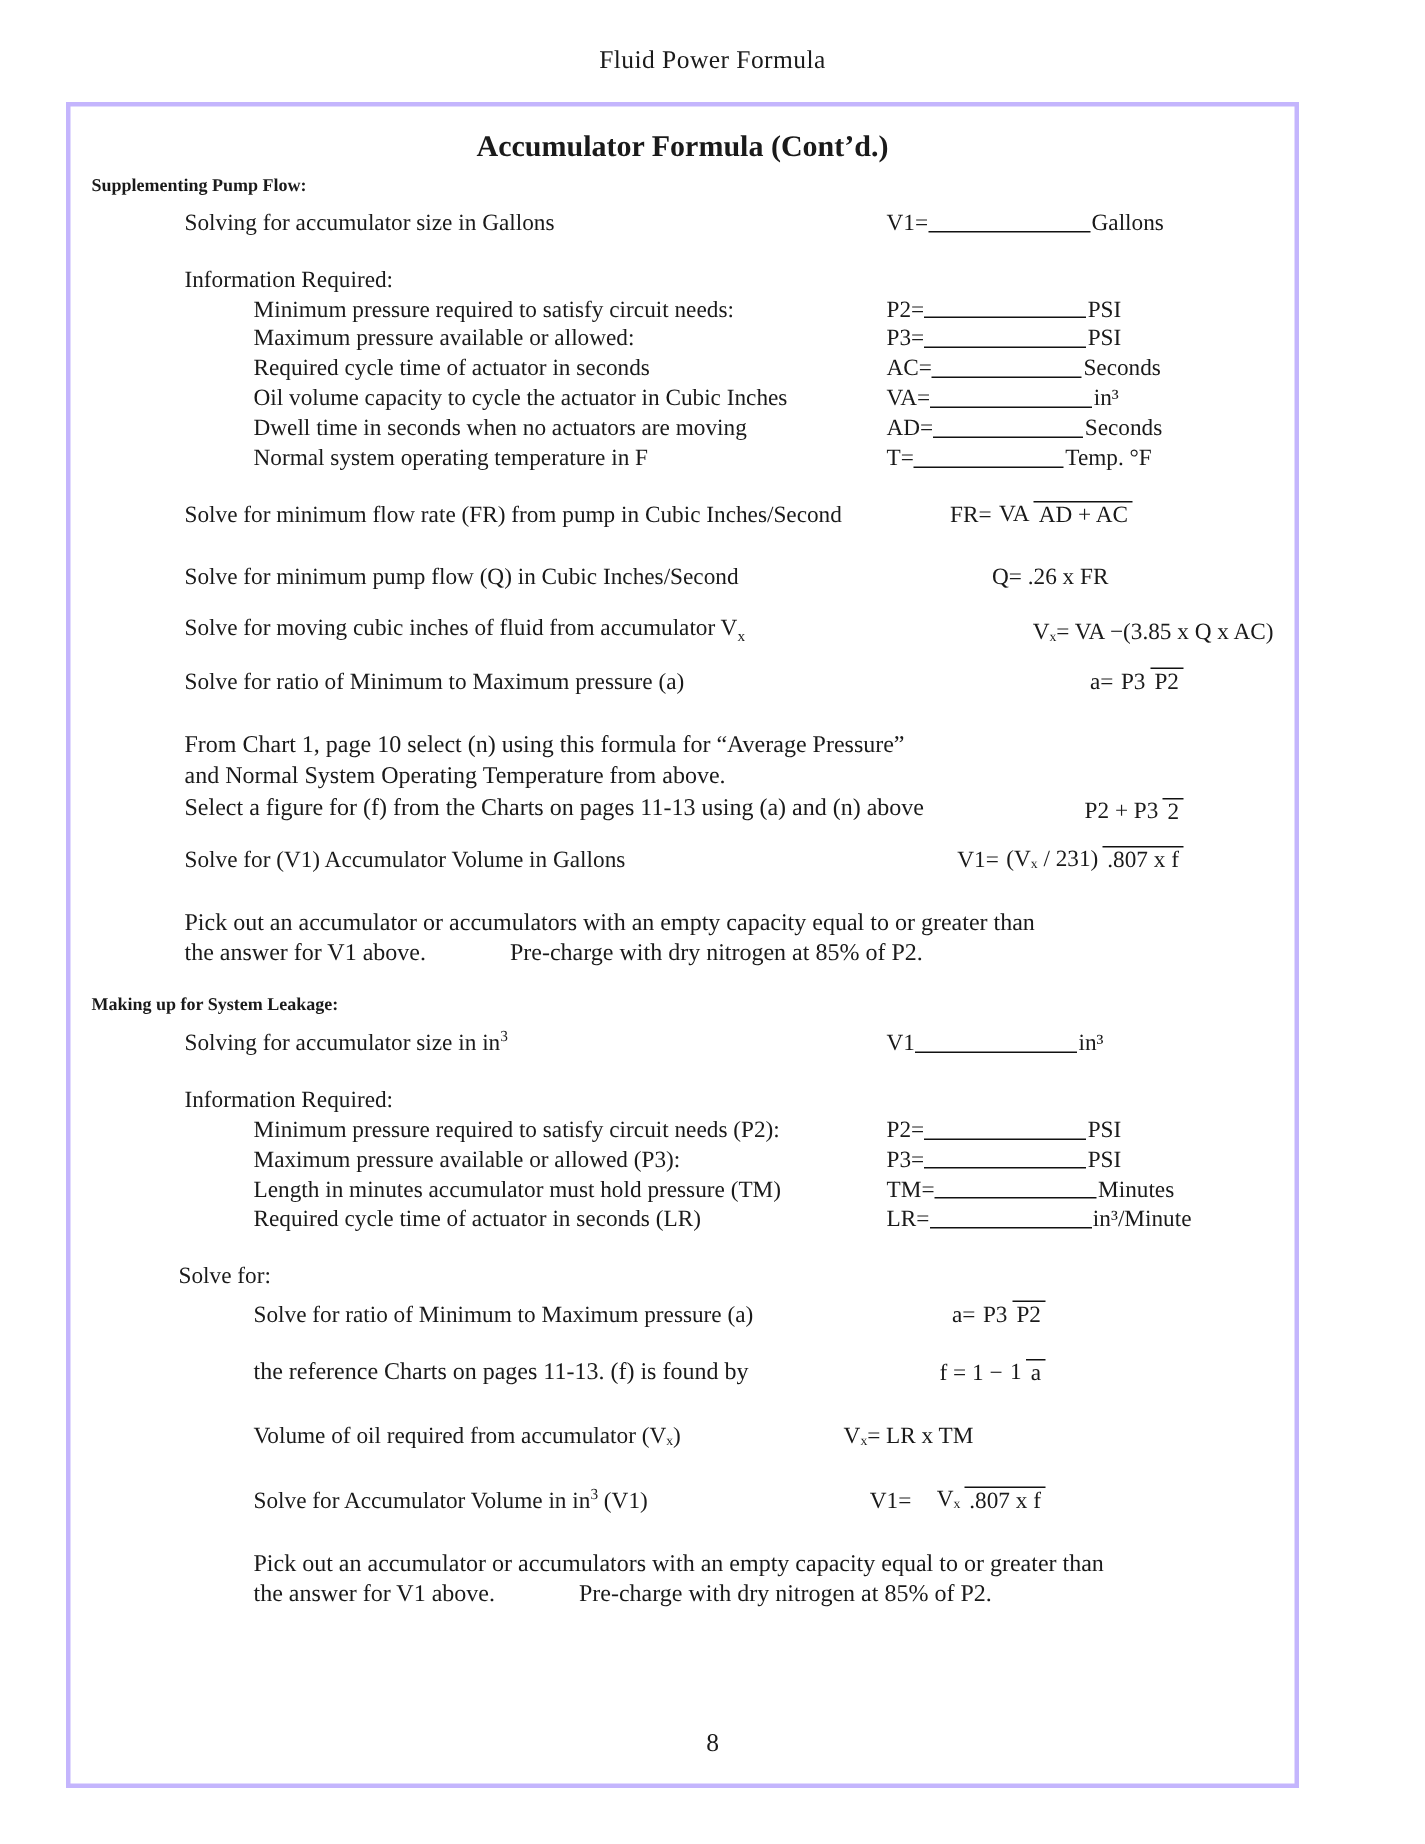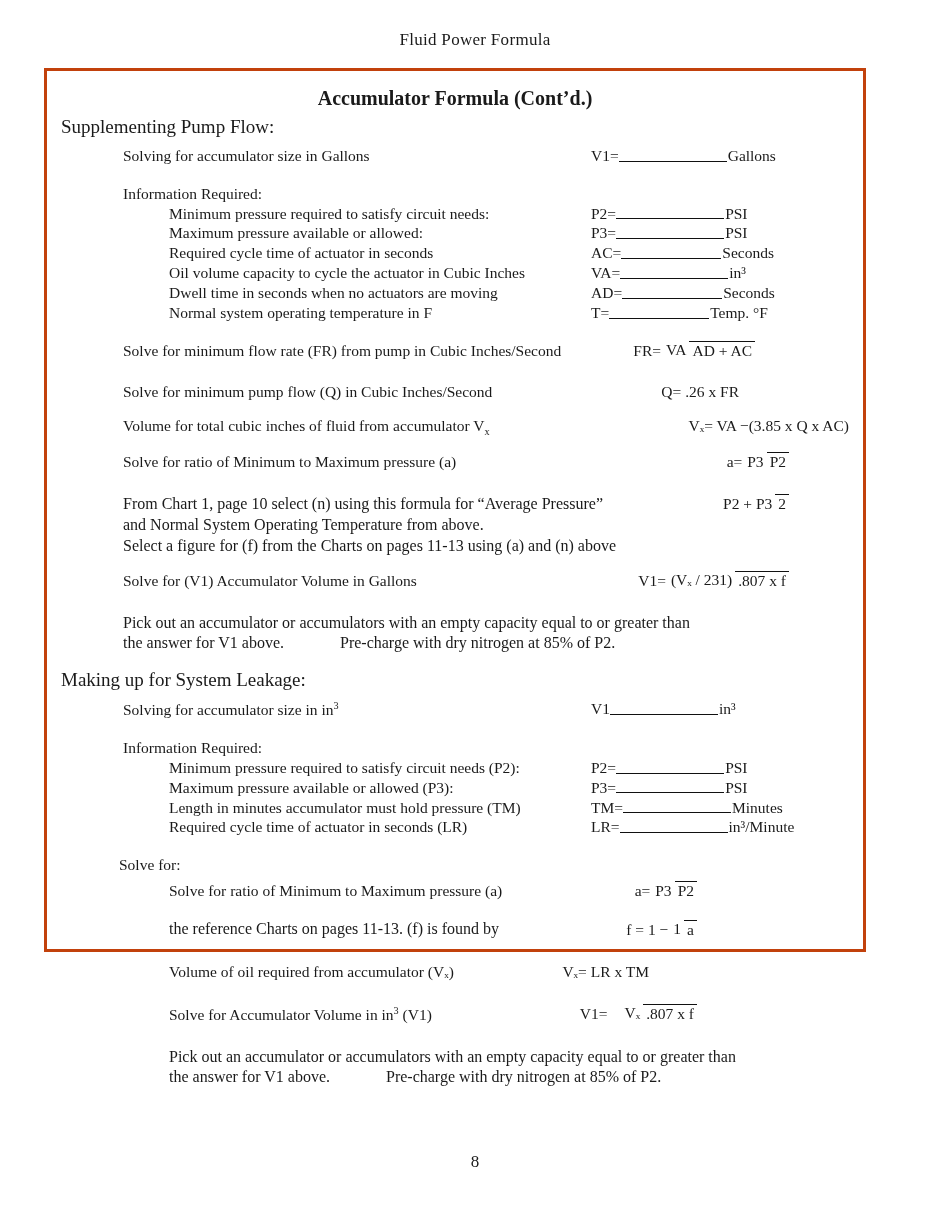--- a/index.html
+++ b/index.html
@@ -24,40 +24,40 @@
     text-align: center;
     font-size: 17px;
     padding-top: 30px;
     letter-spacing: 0.3px;
   }
   .frame {
     position: absolute;
     left: 44px;
     top: 68px;
     width: 822px;
-    height: 884px;
-    border: 3px solid #c2410c;
+    height: 1124px;
+    border: 3px solid #c4b5fd;
     box-sizing: border-box;
     padding: 10px 14px 0 14px;
   }
   .doc-title {
     text-align: center;
     font-weight: bold;
     font-size: 20px;
     margin-top: 6px;
     margin-bottom: 6px;
   }
   .section-head {
-    font-weight: normal;
-    font-size: 19px;
+    font-weight: bold;
+    font-size: 12px;
     margin: 5px 0 8px 0;
   }
   .row {
     display: flex;
-    align-items: flex-start;
+    align-items: flex-end;
     font-size: 15.5px;
     line-height: 1.28;
   }
   .ind1 { padding-left: 62px; }
   .ind2 { padding-left: 108px; }
   .ind15 { padding-left: 58px; }
   .label { flex: 0 0 auto; }
   .spacer { flex: 1 1 auto; }
   .rightcol {
     flex: 0 0 auto;
@@ -221,21 +221,21 @@
     <div class="gap22"></div>
 
     <div class="row ind1">
       <span class="label">Solve for minimum pump flow (Q) in Cubic Inches/Second</span>
       <span class="eqcol rc-pos-e">Q= .26 x FR</span>
     </div>
 
     <div class="gap14"></div>
 
     <div class="row ind1">
-      <span class="label"><span>Volume for total cubic inches of fluid from accumulator V</span><sub>x</sub></span>
+      <span class="label"><span>Solve for moving cubic inches of fluid from accumulator V</span><sub>x</sub></span>
       <span class="eqcol rc-pos-c">Vₓ= VA −(3.85 x Q x AC)</span>
     </div>
 
     <div class="gap14"></div>
 
     <div class="row ind1">
       <span class="label">Solve for ratio of Minimum to Maximum pressure (a)</span>
       <span class="eqcol rc-pos-f">
         <span>a=</span>
         <span class="frac">

